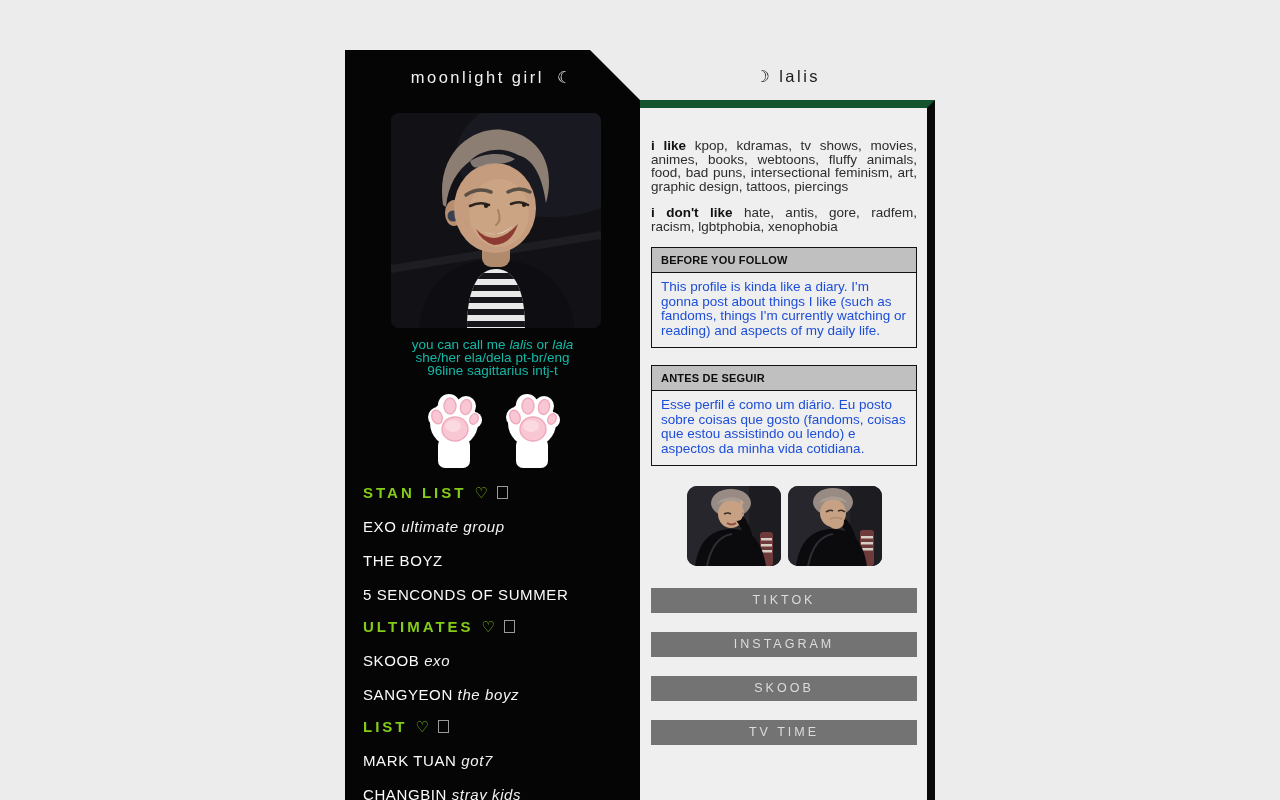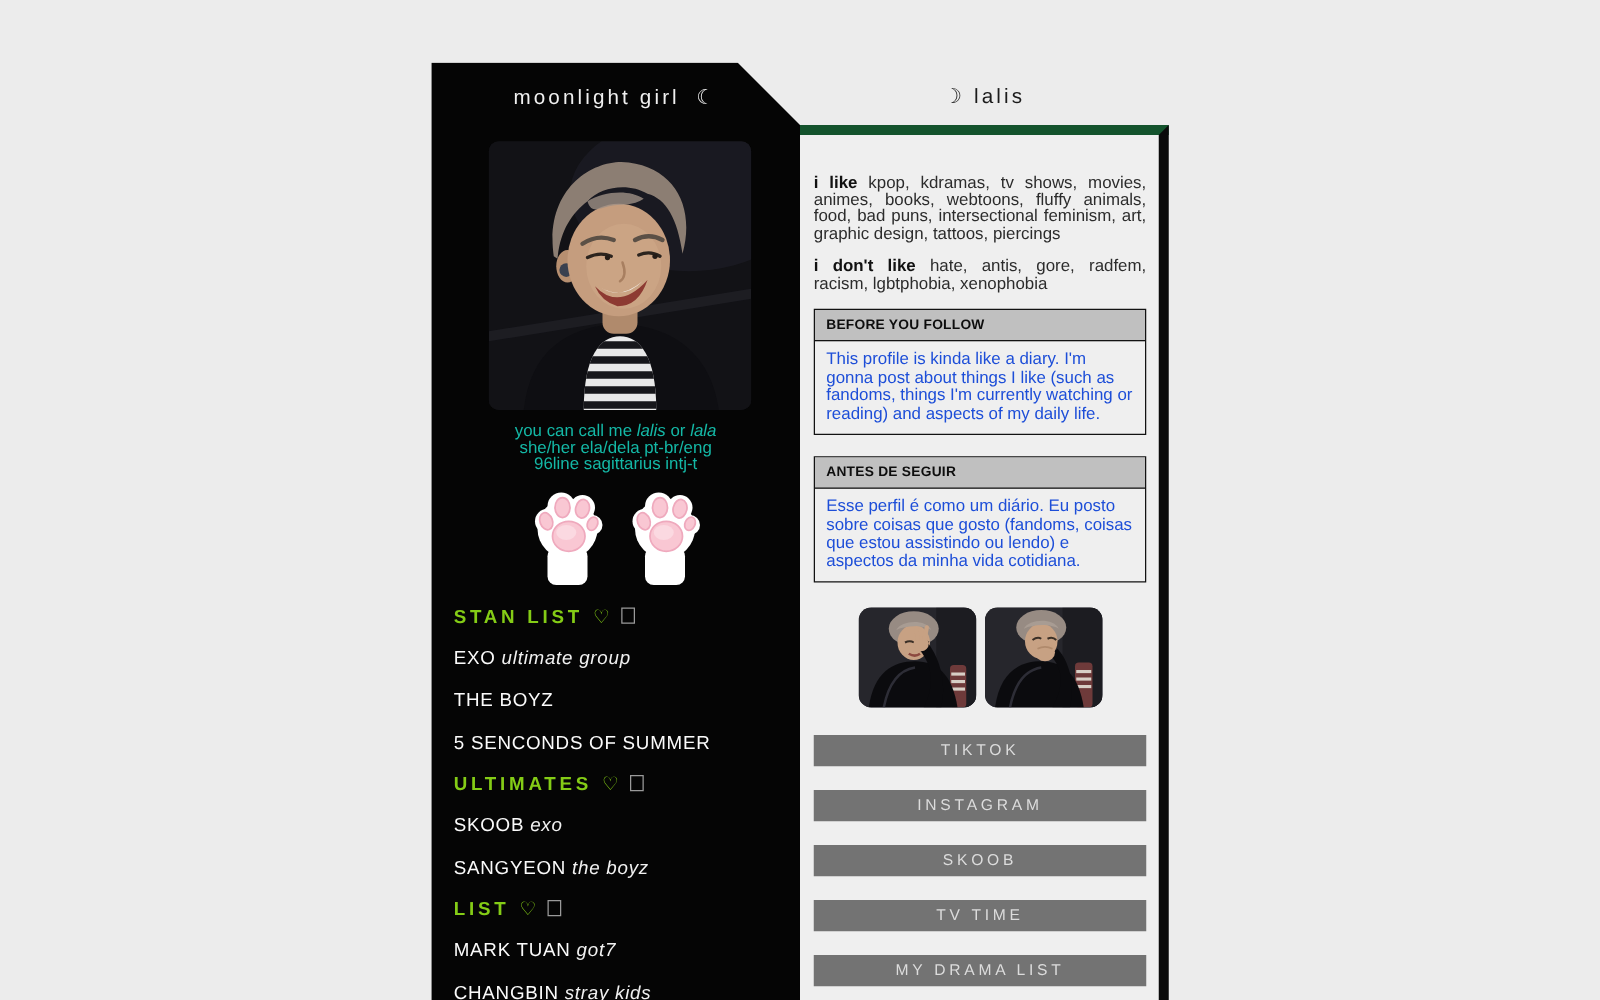--- a/index.html
+++ b/index.html
@@ -237,16 +237,15 @@
           <ellipse cx="48" cy="36" rx="8" ry="7" fill="#c7a183"></ellipse>
           <path d="M42 33 q6 -3 12 0" stroke="#b08a6c" stroke-width="1.4" fill="none"></path>
         </svg>
       </div>
     </div>
 
     <a class="link-btn first">TIKTOK</a>
     <a class="link-btn">INSTAGRAM</a>
     <a class="link-btn">SKOOB</a>
     <a class="link-btn">TV TIME</a>
-    <a class="link-btn">MY DRAMA LIST</a>
 
   </div>
 </div>
 
 </body></html>

